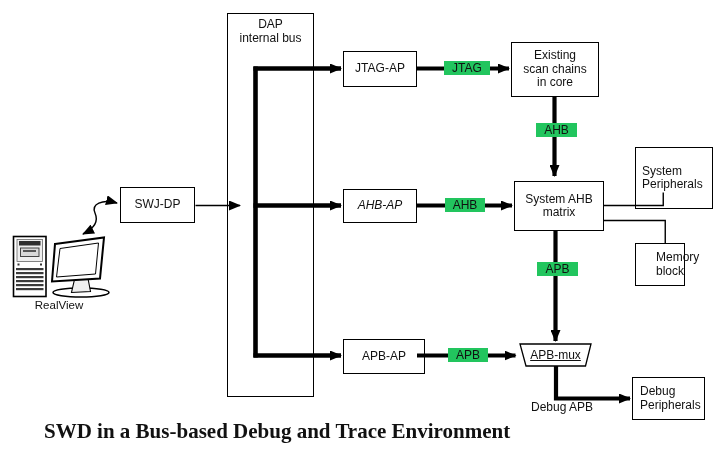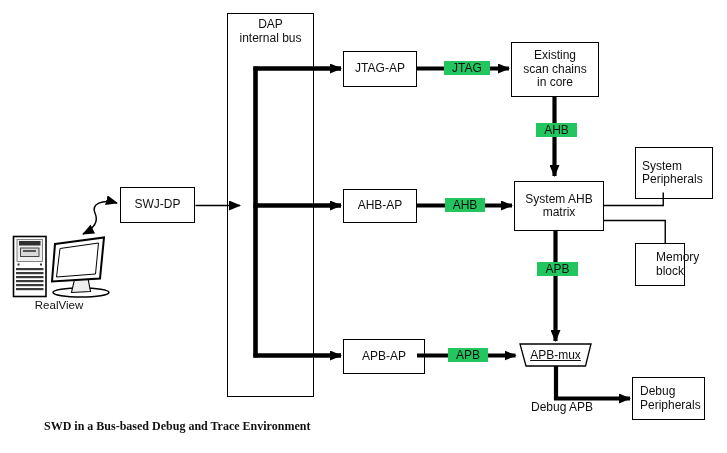--- a/index.html
+++ b/index.html
@@ -23,61 +23,61 @@
   .edge-label.no-bg { background:transparent; }
   .mux-label {
     position:absolute; z-index:4; font-size:12px; line-height:14px;
     text-align:center; white-space:nowrap; background:transparent;
   }
   #host-label {
     position:absolute; z-index:4; font-size:11.5px; text-align:center; white-space:nowrap;
   }
   #caption {
     position:absolute; z-index:4; font-family:"Liberation Serif", serif;
-    font-weight:bold; font-size:12px; white-space:nowrap; color:#111;text-align:center;
+    font-weight:bold; font-size:21px; white-space:nowrap; color:#111;text-align:center;
   }
 </style>
 </head>
 <body>
 
 <div id="canvas">
 
   <div class="node outline" style="left:227px; top:13px; width:87px; height:384px;">
     <div>DAP</div>
     <div>internal bus</div>
   </div>
 
   <div class="node" style="left:120px; top:187px; width:75px; height:36px;">
     <div>SWJ-DP</div>
   </div>
 
   <div class="node" style="left:343px; top:51px; width:74px; height:36px;">
     <div>JTAG-AP</div>
   </div>
 
-  <div class="node" style="left:343px; top:189px; width:74px; height:34px;">
+  <div class="node" style="left:343px; top:189px; width:74px; height:34px;font-style:italic;">
     <div>AHB-AP</div>
   </div>
 
   <div class="node" style="left:343px; top:339px; width:82px; height:35px;">
     <div>APB-AP</div>
   </div>
 
   <div class="node" style="left:511px; top:42px; width:88px; height:55px;">
     <div>Existing</div>
     <div>scan chains</div>
     <div>in core</div>
   </div>
 
   <div class="node" style="left:514px; top:181px; width:90px; height:50px;">
     <div>System AHB</div>
     <div>matrix</div>
   </div>
 
-  <div class="node left" style="left:635px; top:147px; width:78px; height:52px; padding-left:6px;">
+  <div class="node left" style="left:635px; top:147px; width:78px; height:62px; padding-left:6px;">
     <div>System</div>
     <div>Peripherals</div>
   </div>
 
   <div class="node left" style="left:635px; top:243px; width:50px; height:43px; padding-left:20px;">
     <div>Memory</div>
     <div>block</div>
   </div>
 
   <div class="node left" style="left:632px; top:377px; width:73px; height:43px; padding-left:7px;">

